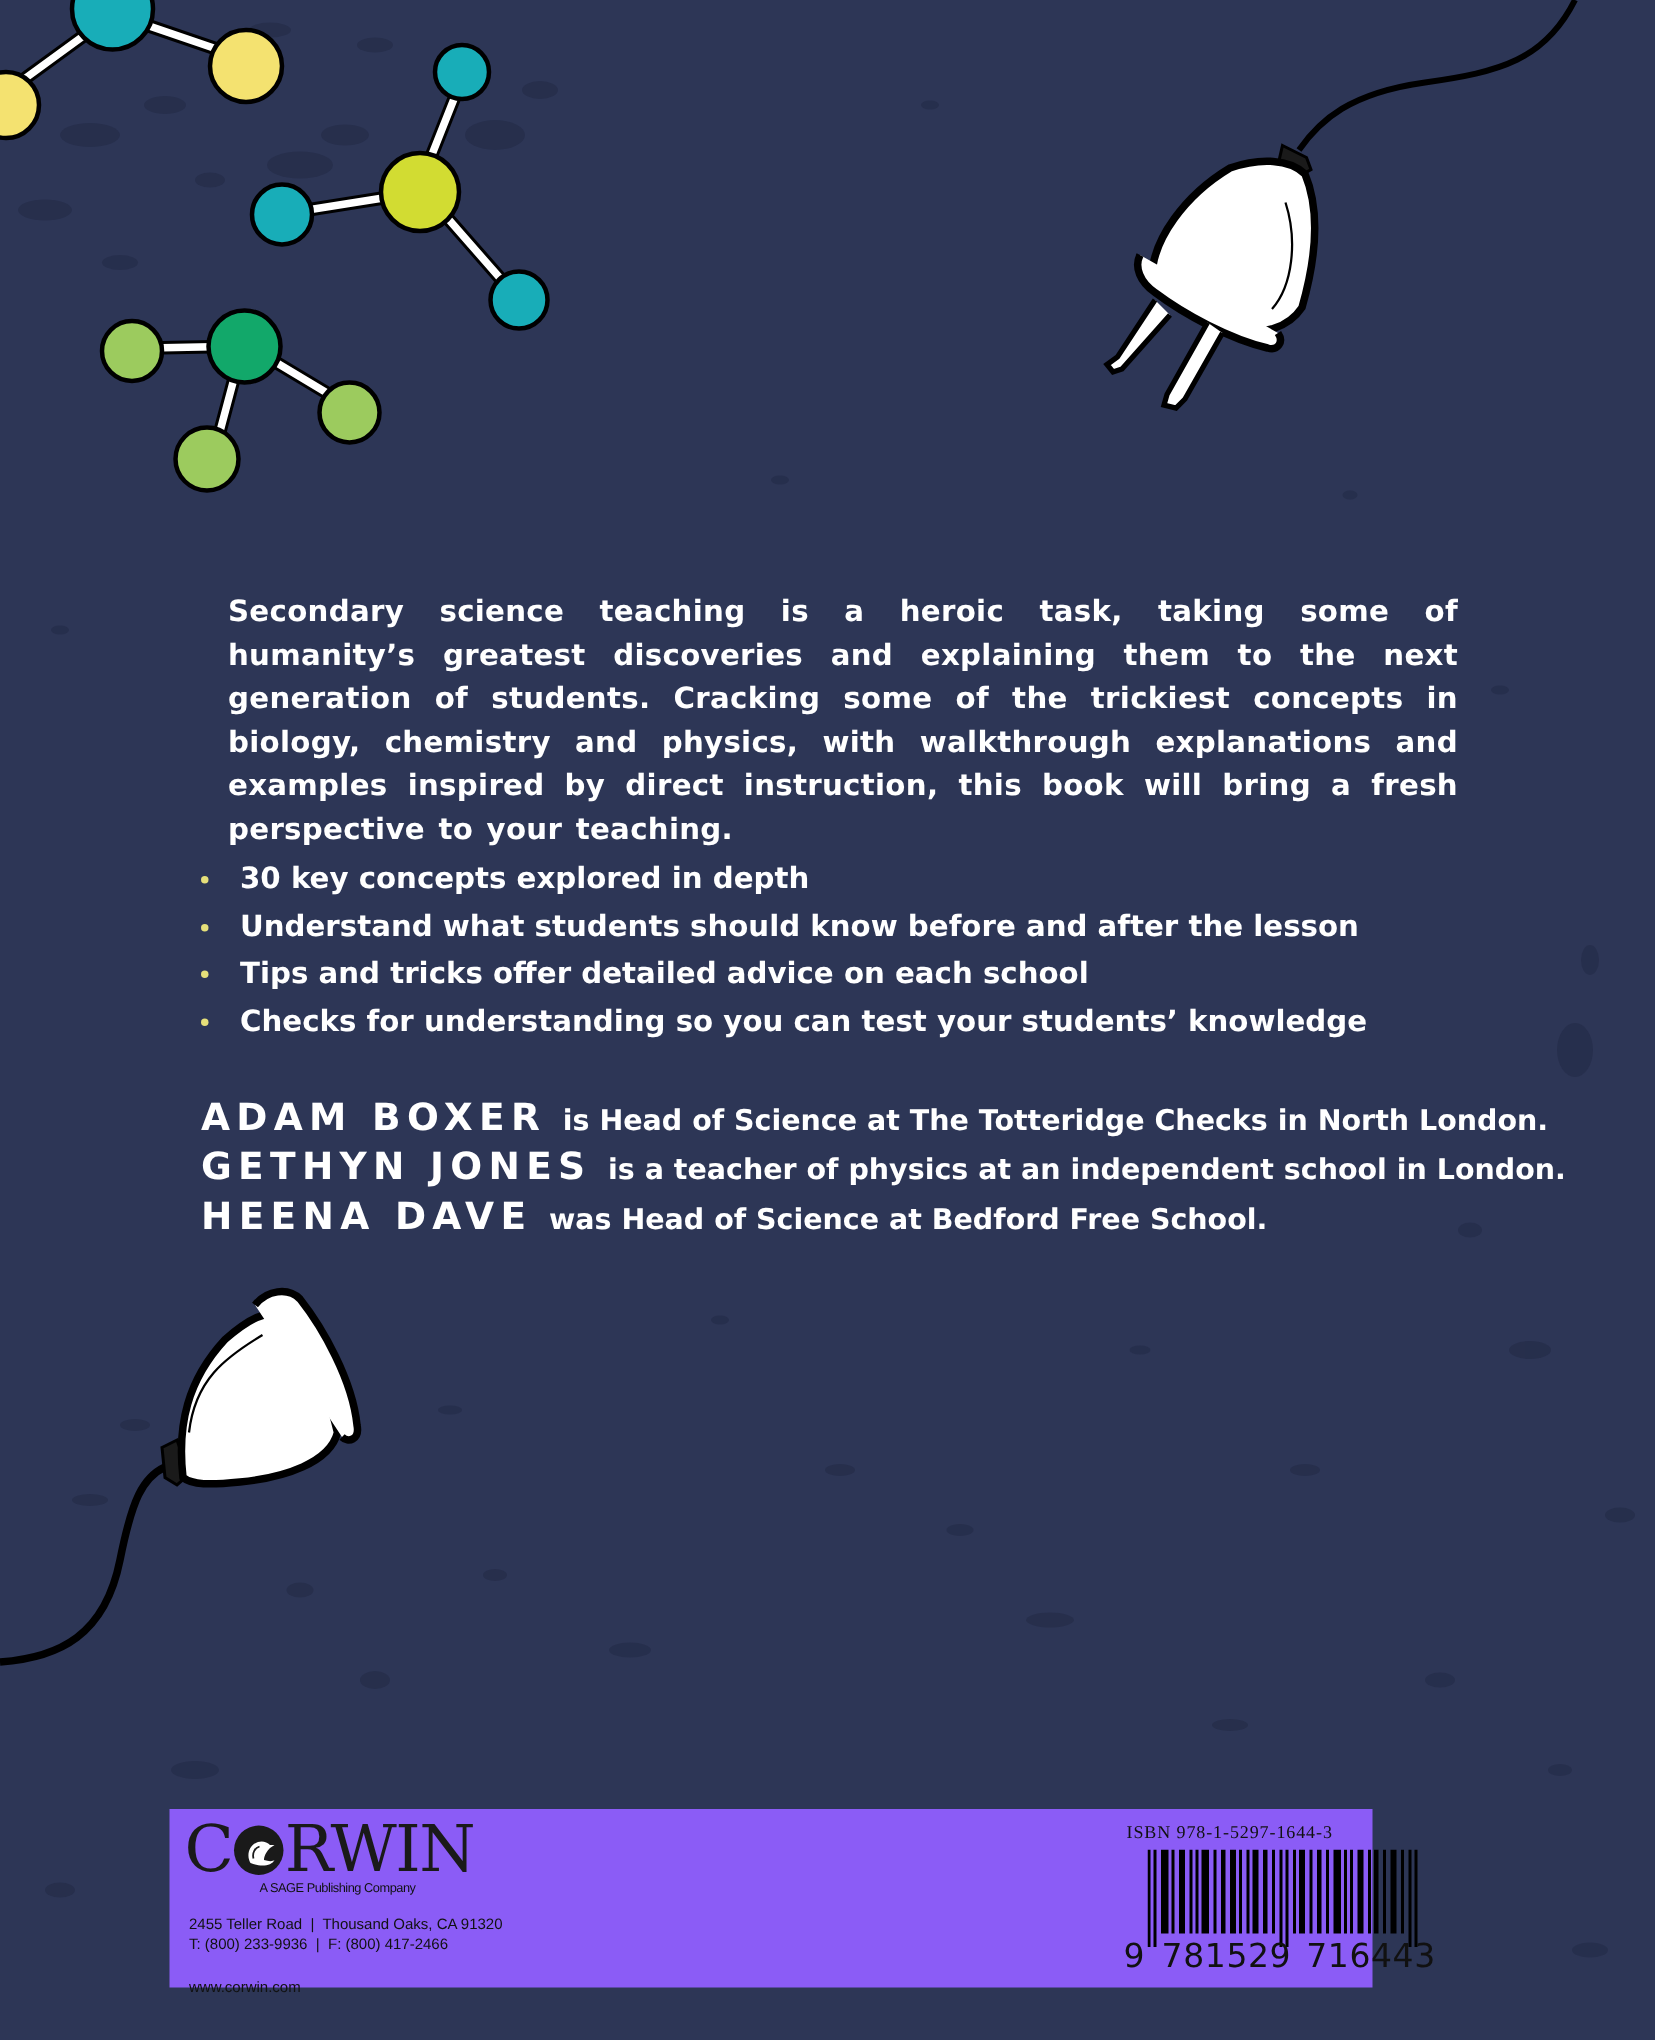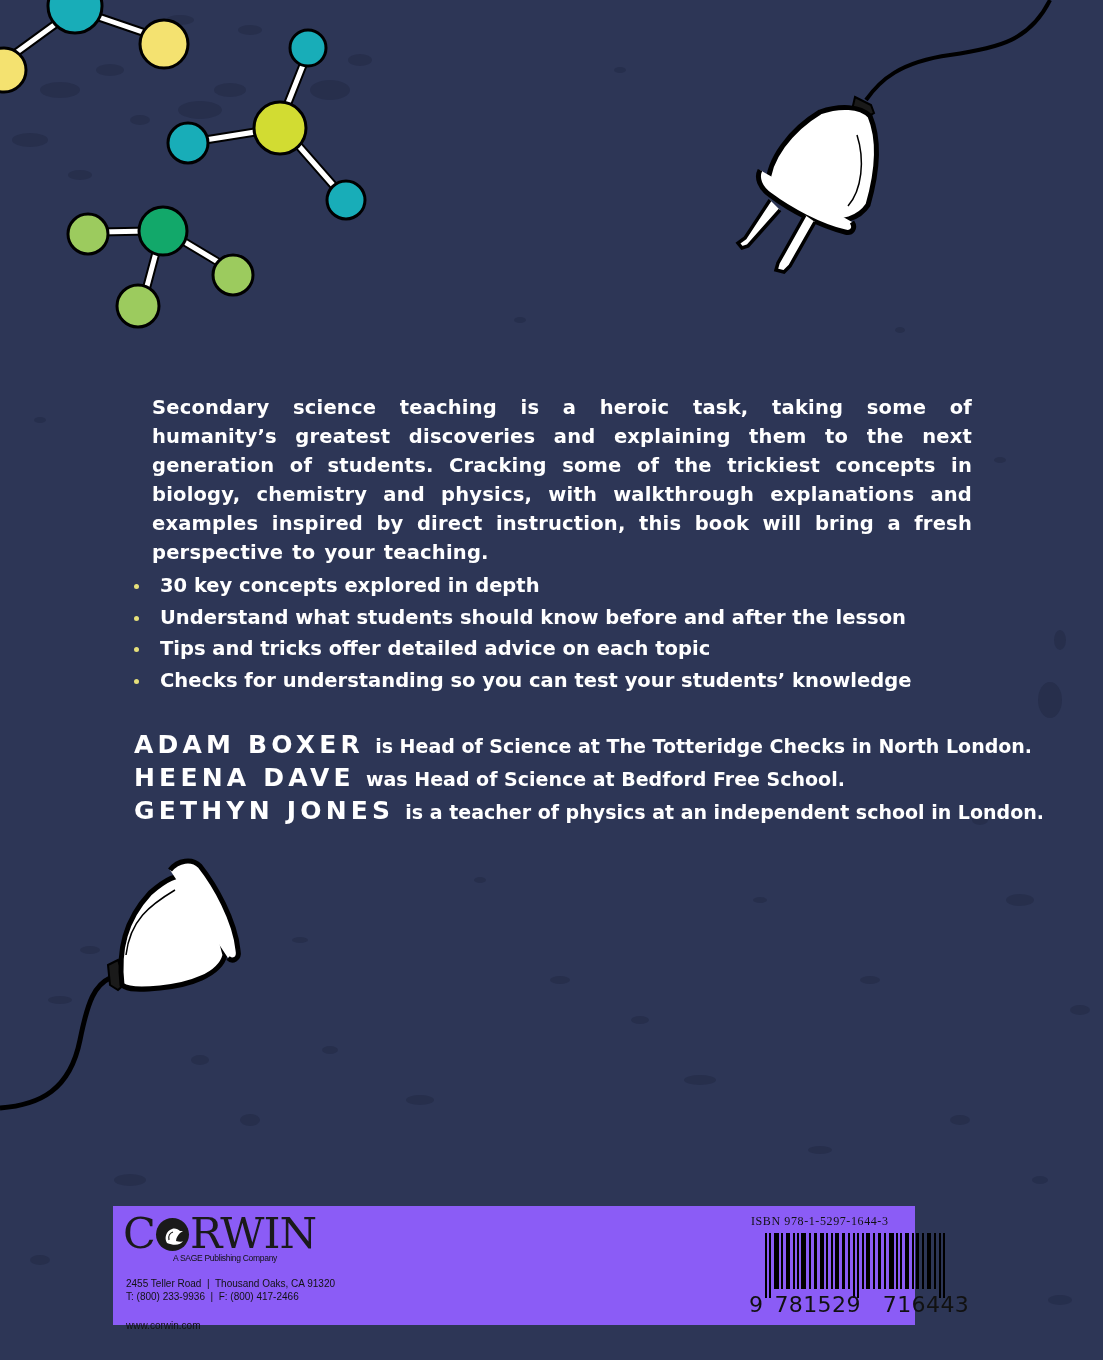--- a/index.html
+++ b/index.html
@@ -138,21 +138,21 @@
       position: absolute;
       left: 636px;
       top: 86px;
       font-family: "DejaVu Sans", sans-serif;
       font-size: 22px;
       letter-spacing: 0.4px;
       white-space: nowrap;
     }
     .barcode-digits span { display: inline-block; }
     .bd-first { margin-right: 11px; }
-    .bd-mid { margin-right: 22px; }
+    .bd-mid { margin-right: 10px; }
   </style>
 </head>
 <body>
 
 <svg class="speckles" width="1103" height="1360">
   <g fill="#262e4b" opacity="0.85">
     <ellipse cx="60" cy="90" rx="20" ry="8"></ellipse>
     <ellipse cx="110" cy="70" rx="14" ry="6"></ellipse>
     <ellipse cx="200" cy="110" rx="22" ry="9"></ellipse>
     <ellipse cx="230" cy="90" rx="16" ry="7"></ellipse>
@@ -260,40 +260,40 @@
   <li>
     <span class="bullet-dot" style="background:#e6e07a"></span>
     <span>30 key concepts explored in depth</span>
   </li>
   <li>
     <span class="bullet-dot" style="background:#e6e07a"></span>
     <span>Understand what students should know before and after the lesson</span>
   </li>
   <li>
     <span class="bullet-dot" style="background:#e6e07a"></span>
-    <span>Tips and tricks offer detailed advice on each topic</span>
+    <span>Tips and tricks offer detailed advice on each school</span>
   </li>
   <li>
     <span class="bullet-dot" style="background:#e6e07a"></span>
     <span>Checks for understanding so you can test your students’ knowledge</span>
   </li>
 </ul>
 
 <div class="authors">
   <div class="author-line">
     <span class="author-name">ADAM BOXER</span>
     <span class="author-bio">is Head of Science at The Totteridge Checks in North London.</span>
   </div>
   <div class="author-line">
+    <span class="author-name">GETHYN JONES</span>
+    <span class="author-bio">is a teacher of physics at an independent school in London.</span>
+  </div>
+  <div class="author-line">
     <span class="author-name">HEENA DAVE</span>
     <span class="author-bio">was Head of Science at Bedford Free School.</span>
-  </div>
-  <div class="author-line">
-    <span class="author-name">GETHYN JONES</span>
-    <span class="author-bio">is a teacher of physics at an independent school in London.</span>
   </div>
 </div>
 
 <div class="imprint">
   <div class="logo">
     <span>C</span><span class="logo-o"><svg width="33" height="33" viewBox="0 0 33 33">
           <path d="M 11 25 C 8 20, 10 13, 16 11 C 19 10, 22 11, 24 13 L 27 13 L 24 15 C 22 17, 20 20, 20 23 C 23 24, 26 24, 27 23 C 25 27, 18 28, 11 25 Z" fill="#fff"></path>
           <path d="M 13 22 C 12 18, 14 15, 17 14" fill="none" stroke="#1a1a1a" stroke-width="1.2"></path>
         </svg></span><span>RWIN</span>
   </div>

